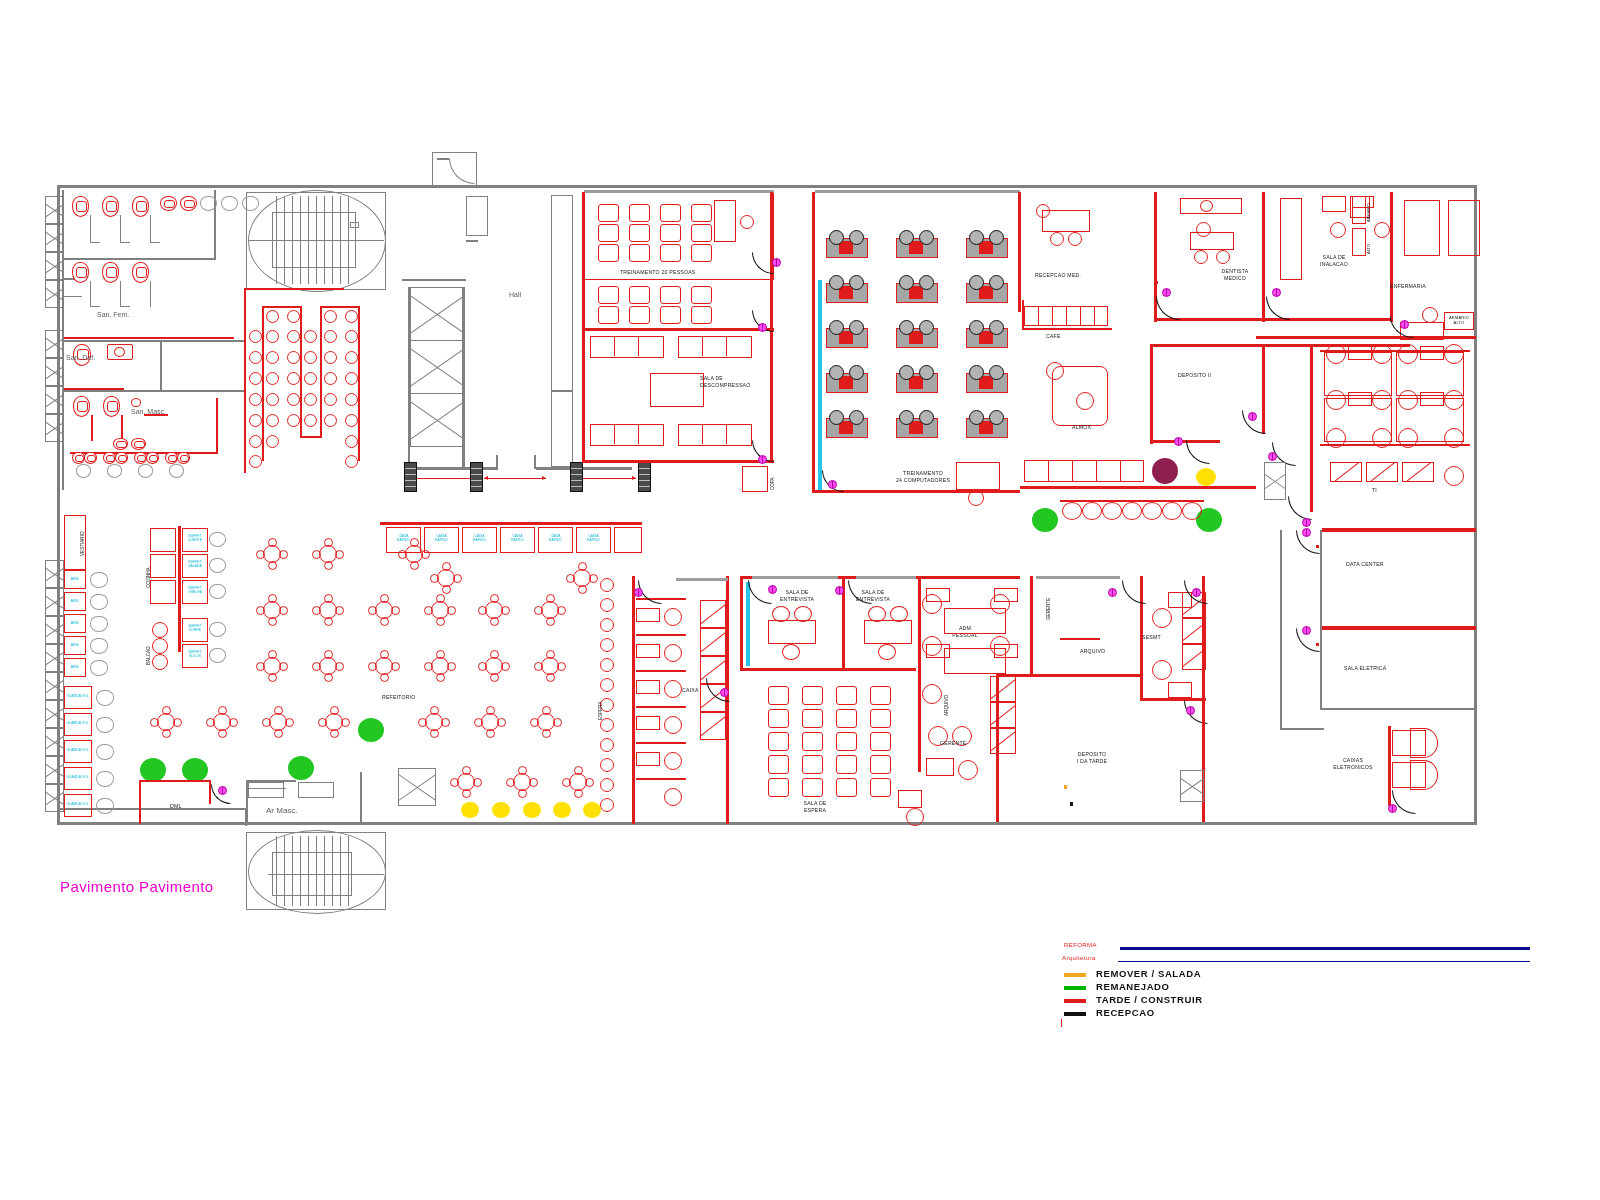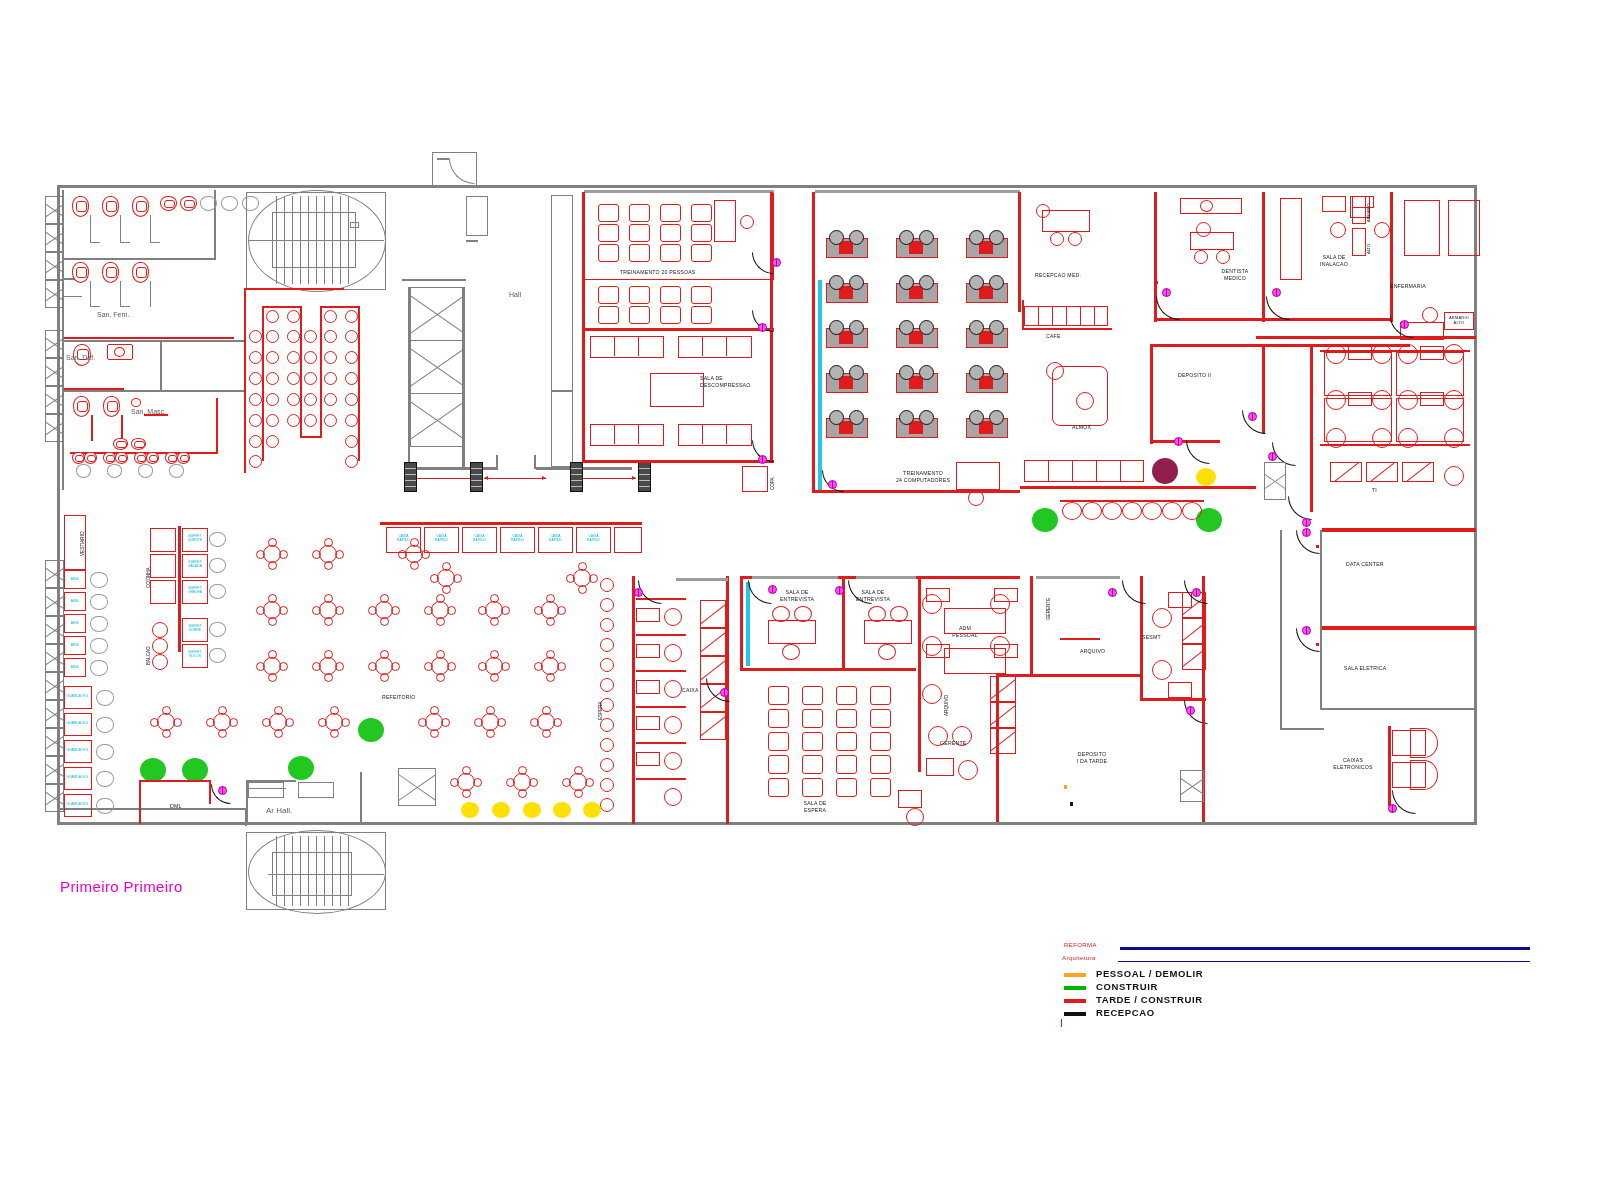--- a/index.html
+++ b/index.html
@@ -583,21 +583,21 @@
   <div class="wN" style="left:139px;top:780px;width:72px;height:2px;"></div>
   <div class="wN" style="left:209px;top:780px;width:2px;height:24px;"></div>
   <div class="door" style="left:211px;top:784px;width:18px;height:18px;"></div>
   <div class="dmark" style="left:218px;top:786px;"></div>
   <div class="lbl" style="left:170px;top:803px;">DML</div>
 
   <div class="wE" style="left:246px;top:780px;width:2px;height:44px;"></div>
   <div class="wE" style="left:360px;top:772px;width:2px;height:52px;"></div>
   <div class="wE" style="left:246px;top:780px;width:50px;height:2px;"></div>
   <div class="wE" style="left:246px;top:788px;width:40px;height:1px;"></div>
-  <div class="lblE" style="left:266px;top:806px;font-size:8px;">Ar Hall.</div>
+  <div class="lblE" style="left:266px;top:806px;font-size:8px;">Ar Masc.</div>
   <div class="wEl" style="left:248px;top:782px;width:36px;height:16px;"></div>
   <div class="wEl" style="left:298px;top:782px;width:36px;height:16px;"></div>
 
   <div class="hatchX" style="left:398px;top:768px;width:36px;height:36px;"></div>
 
   <div class="rmE" style="left:246px;top:832px;width:140px;height:78px;"></div>
   <div class="circG" style="left:248px;top:830px;width:136px;height:82px;"></div>
   <div class="wEl" style="left:272px;top:852px;width:80px;height:44px;"></div>
   <div class="wE" style="left:276px;top:836px;width:1px;height:70px;"></div>
   <div class="wE" style="left:284px;top:836px;width:1px;height:70px;"></div>
@@ -1041,38 +1041,38 @@
   <div class="wN" style="left:996px;top:674px;width:146px;height:3px;"></div>
   <div class="lbl" style="left:1062px;top:751px;width:60px;"><span>DEPOSITO</span><br><span>I DA TARDE</span></div>
   <div class="abs" style="left:1064px;top:785px;width:3px;height:4px;background:#f5a623;"></div>
   <div class="abs" style="left:1070px;top:802px;width:3px;height:4px;background:#1a1a1a;"></div>
   <div class="hatchX" style="left:1180px;top:770px;width:22px;height:30px;"></div>
 
   <div class="deskR" style="left:898px;top:790px;width:22px;height:16px;"></div>
   <div class="circR" style="left:906px;top:808px;width:16px;height:16px;"></div>
   <div class="lblV" style="left:944px;top:716px;">ARQUIVO</div>
 
-  <div id="planTitle">Primeiro Primeiro</div>
+  <div id="planTitle">Pavimento Pavimento</div>
 
   <div id="legend">
     <div class="lgRow">
       <span class="lgTxtHead">REFORMA</span>
       <span class="lgRule"></span>
     </div>
     <div class="lgRow">
       <span class="lgTxtHead2">Arquitetura</span>
       <span class="lgRule2"></span>
     </div>
     <div class="lgRow">
       <span class="lgSwatch" style="background:#f5a623;"></span>
-      <span class="lgLabel">PESSOAL  /  DEMOLIR</span>
+      <span class="lgLabel">REMOVER  /  SALADA</span>
     </div>
     <div class="lgRow">
       <span class="lgSwatch" style="background:#00b400;"></span>
-      <span class="lgLabel">CONSTRUIR</span>
+      <span class="lgLabel">REMANEJADO</span>
     </div>
     <div class="lgRow">
       <span class="lgSwatch" style="background:#e01b1b;"></span>
       <span class="lgLabel">TARDE  /  CONSTRUIR</span>
     </div>
     <div class="lgRow">
       <span class="lgSwatch" style="background:#111111;"></span>
       <span class="lgLabel">RECEPCAO</span>
       <span class="lgTail" style="top:12px;"></span>
     </div>

